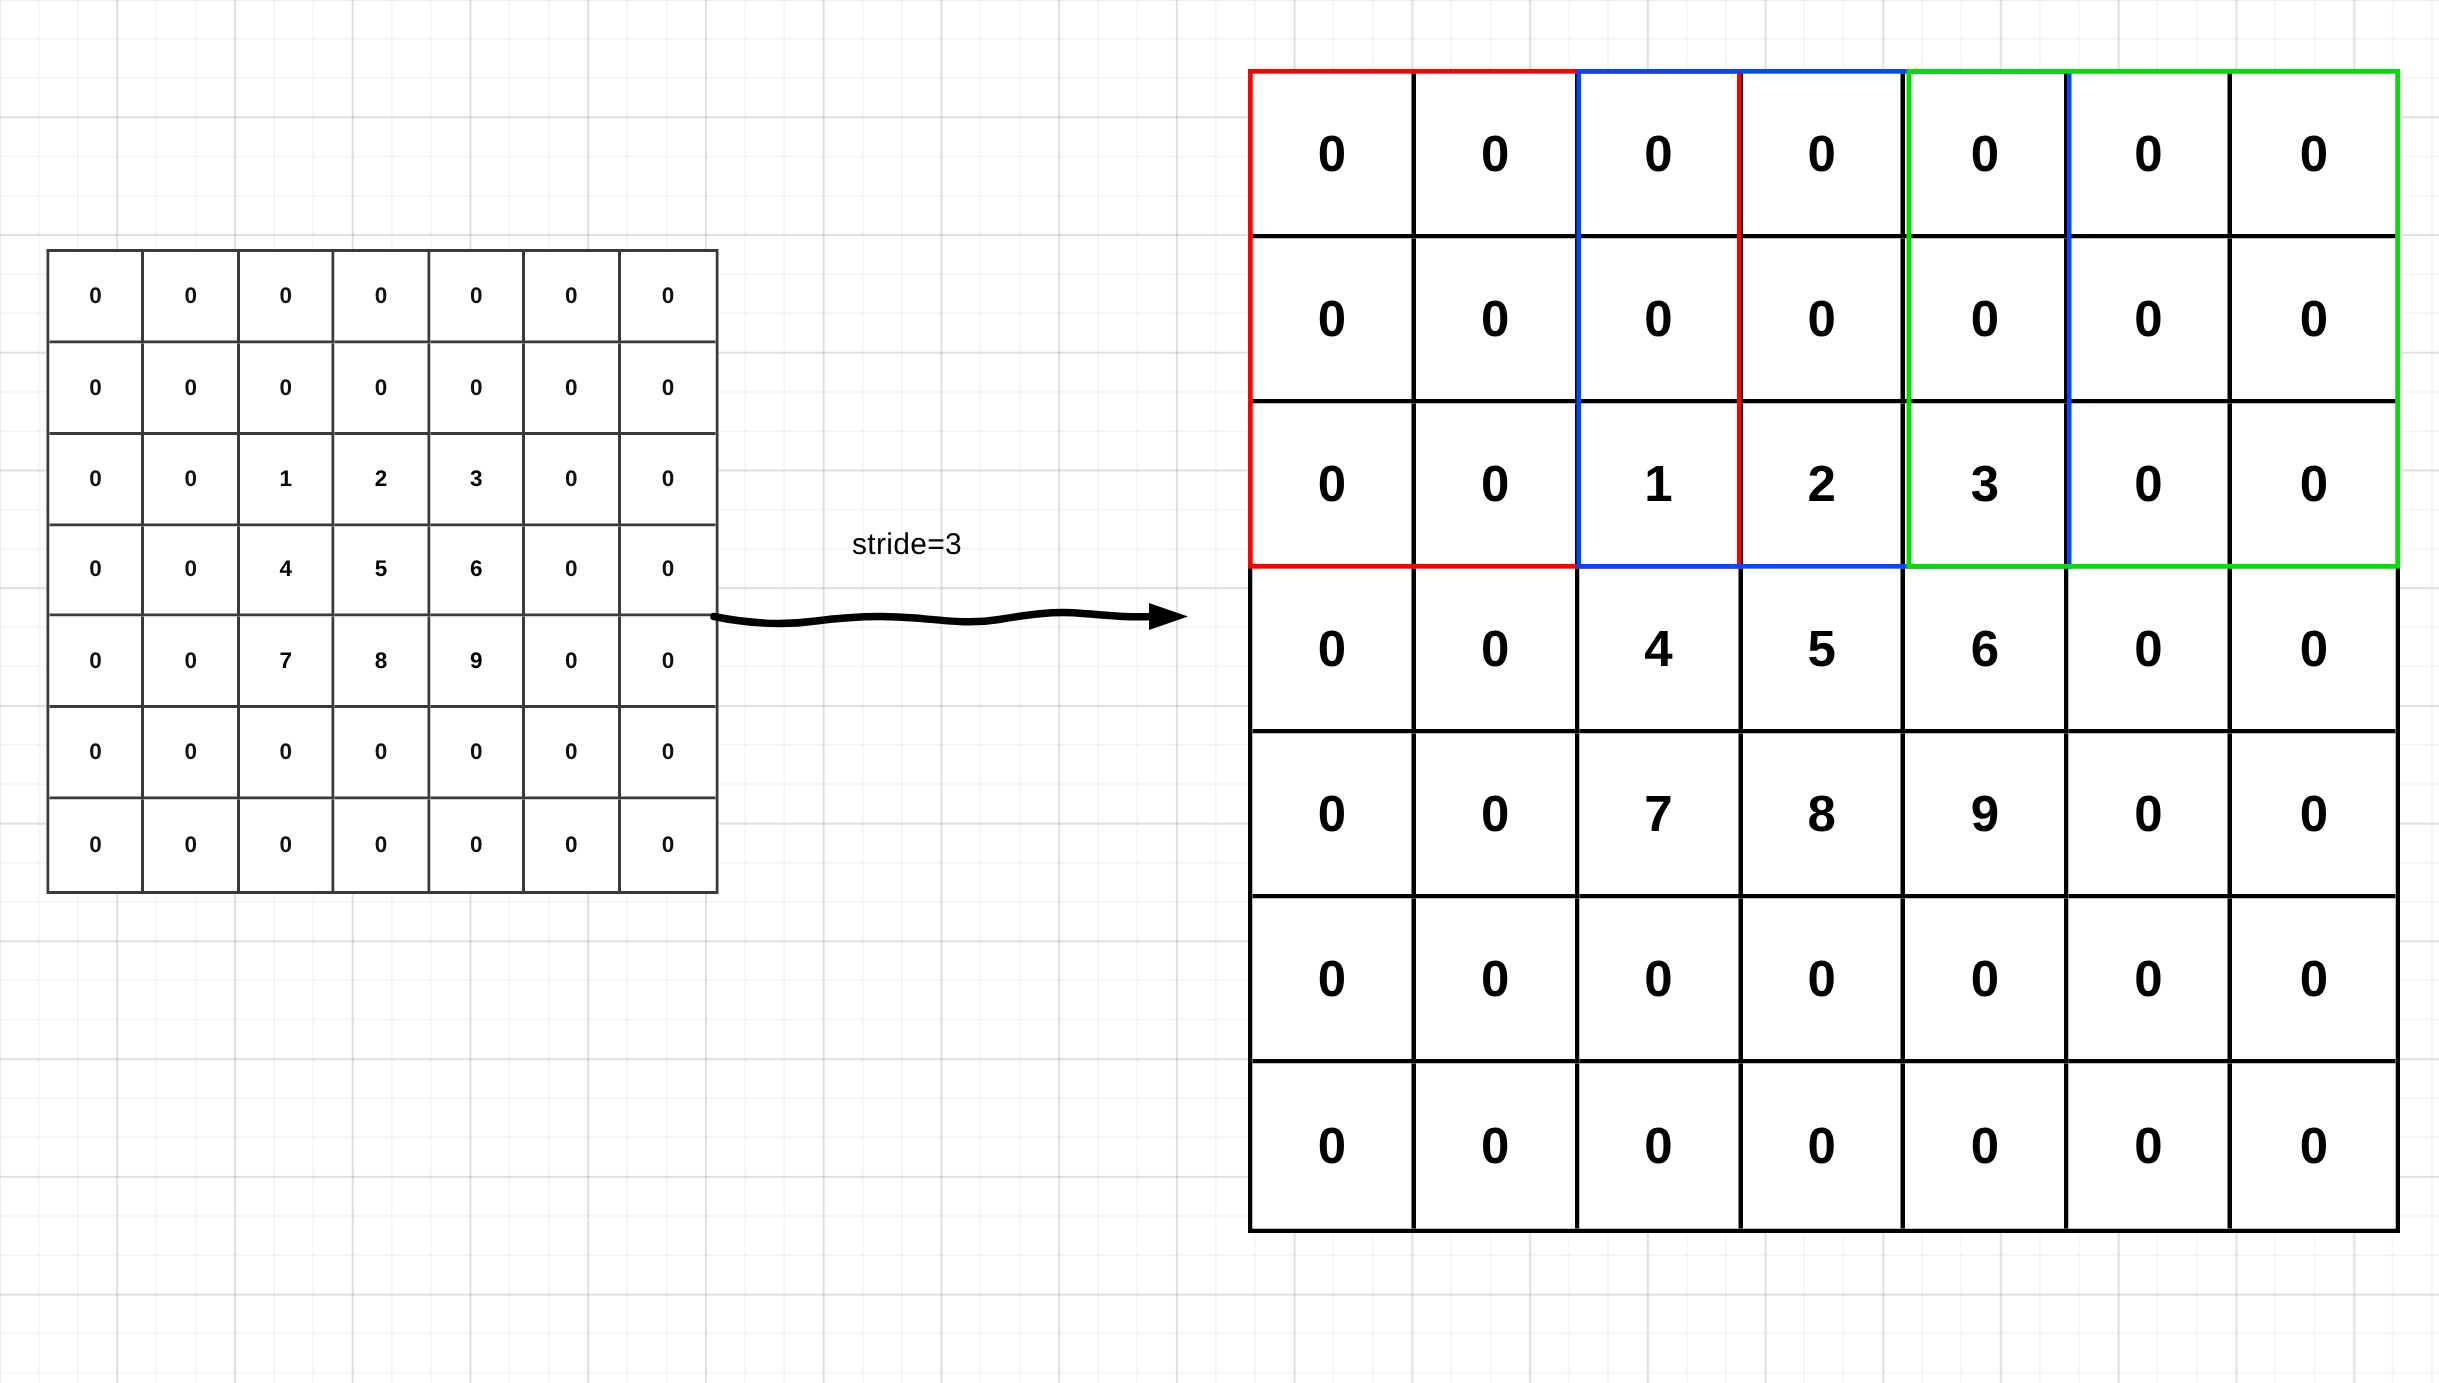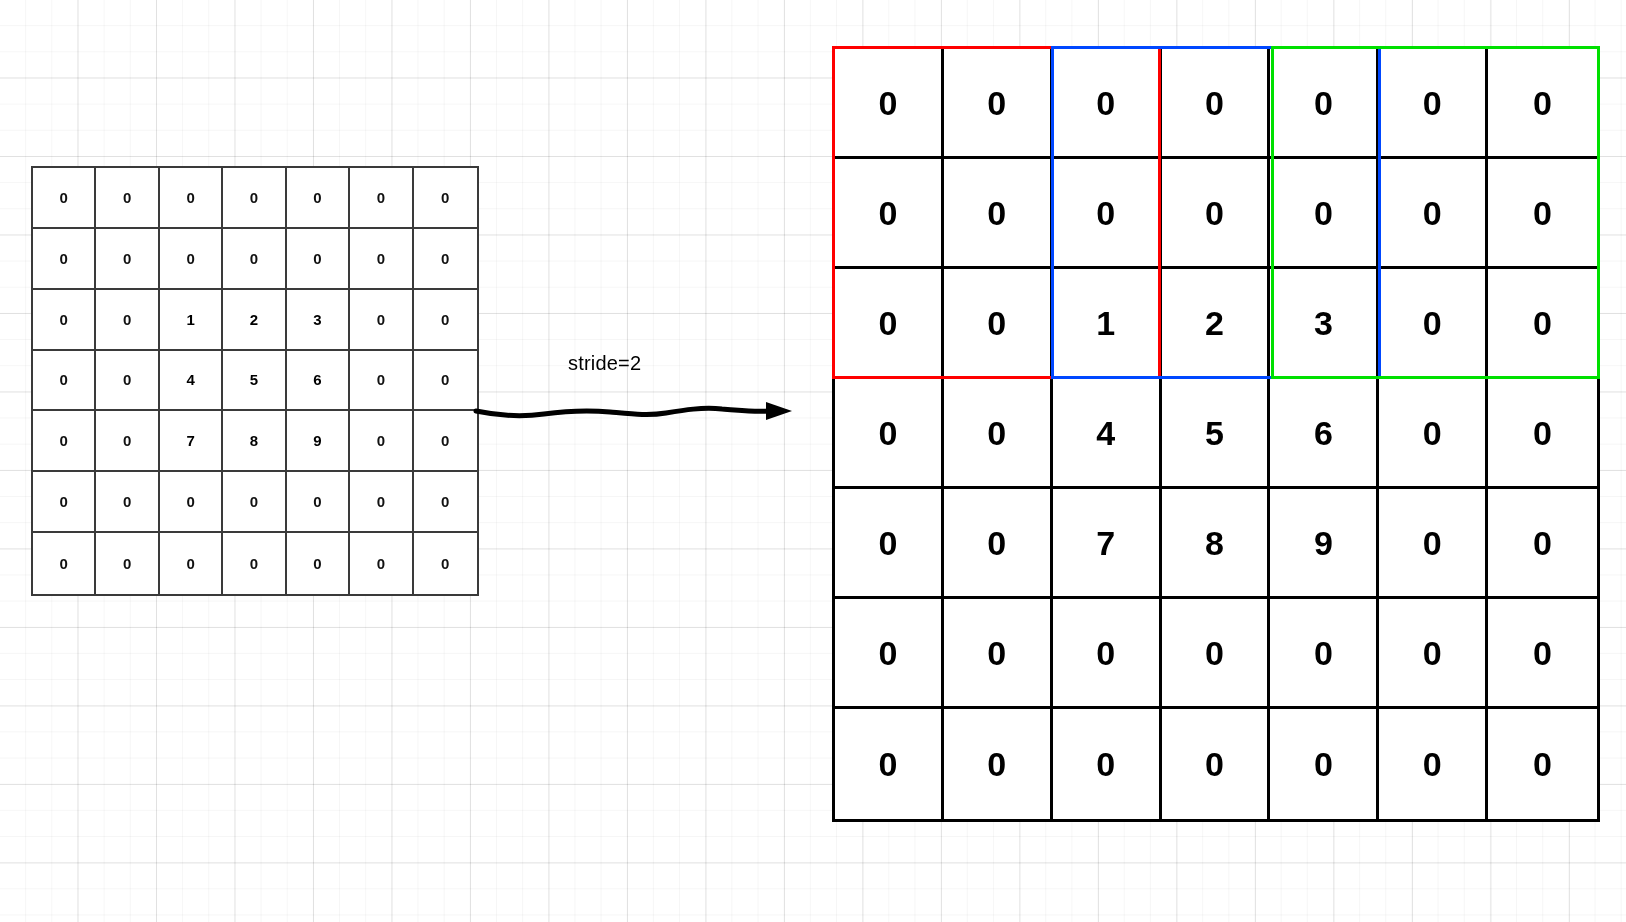--- a/index.html
+++ b/index.html
@@ -165,21 +165,21 @@
       <div class="cell zero">0</div>
       <div class="cell zero">0</div>
       <div class="cell zero">0</div>
       <div class="cell zero">0</div>
       <div class="cell zero">0</div>
       <div class="cell zero">0</div>
       <div class="cell zero">0</div>
       <div class="cell zero">0</div>
     </div>
 
-  <div id="stride-label">stride=2</div>
+  <div id="stride-label">stride=3</div>
 
   <svg id="arrow-svg" viewBox="0 0 330 50" xmlns="http://www.w3.org/2000/svg">
     <path d="M 6 26 C 30 31, 52 32, 74 29 C 96 26, 118 25, 140 27 C 162 29, 178 31, 196 28 C 214 25, 232 22, 252 24 C 268 25, 282 27, 298 26" fill="none" stroke="#000000" stroke-width="5" stroke-linecap="round"></path>
     <path d="M 296 17 L 322 26 L 296 35 Z" fill="#000000"></path>
   </svg>
 
   <div class="matrix" id="output-matrix">
       <div class="cell zero">0</div>
       <div class="cell zero">0</div>
       <div class="cell zero">0</div>

